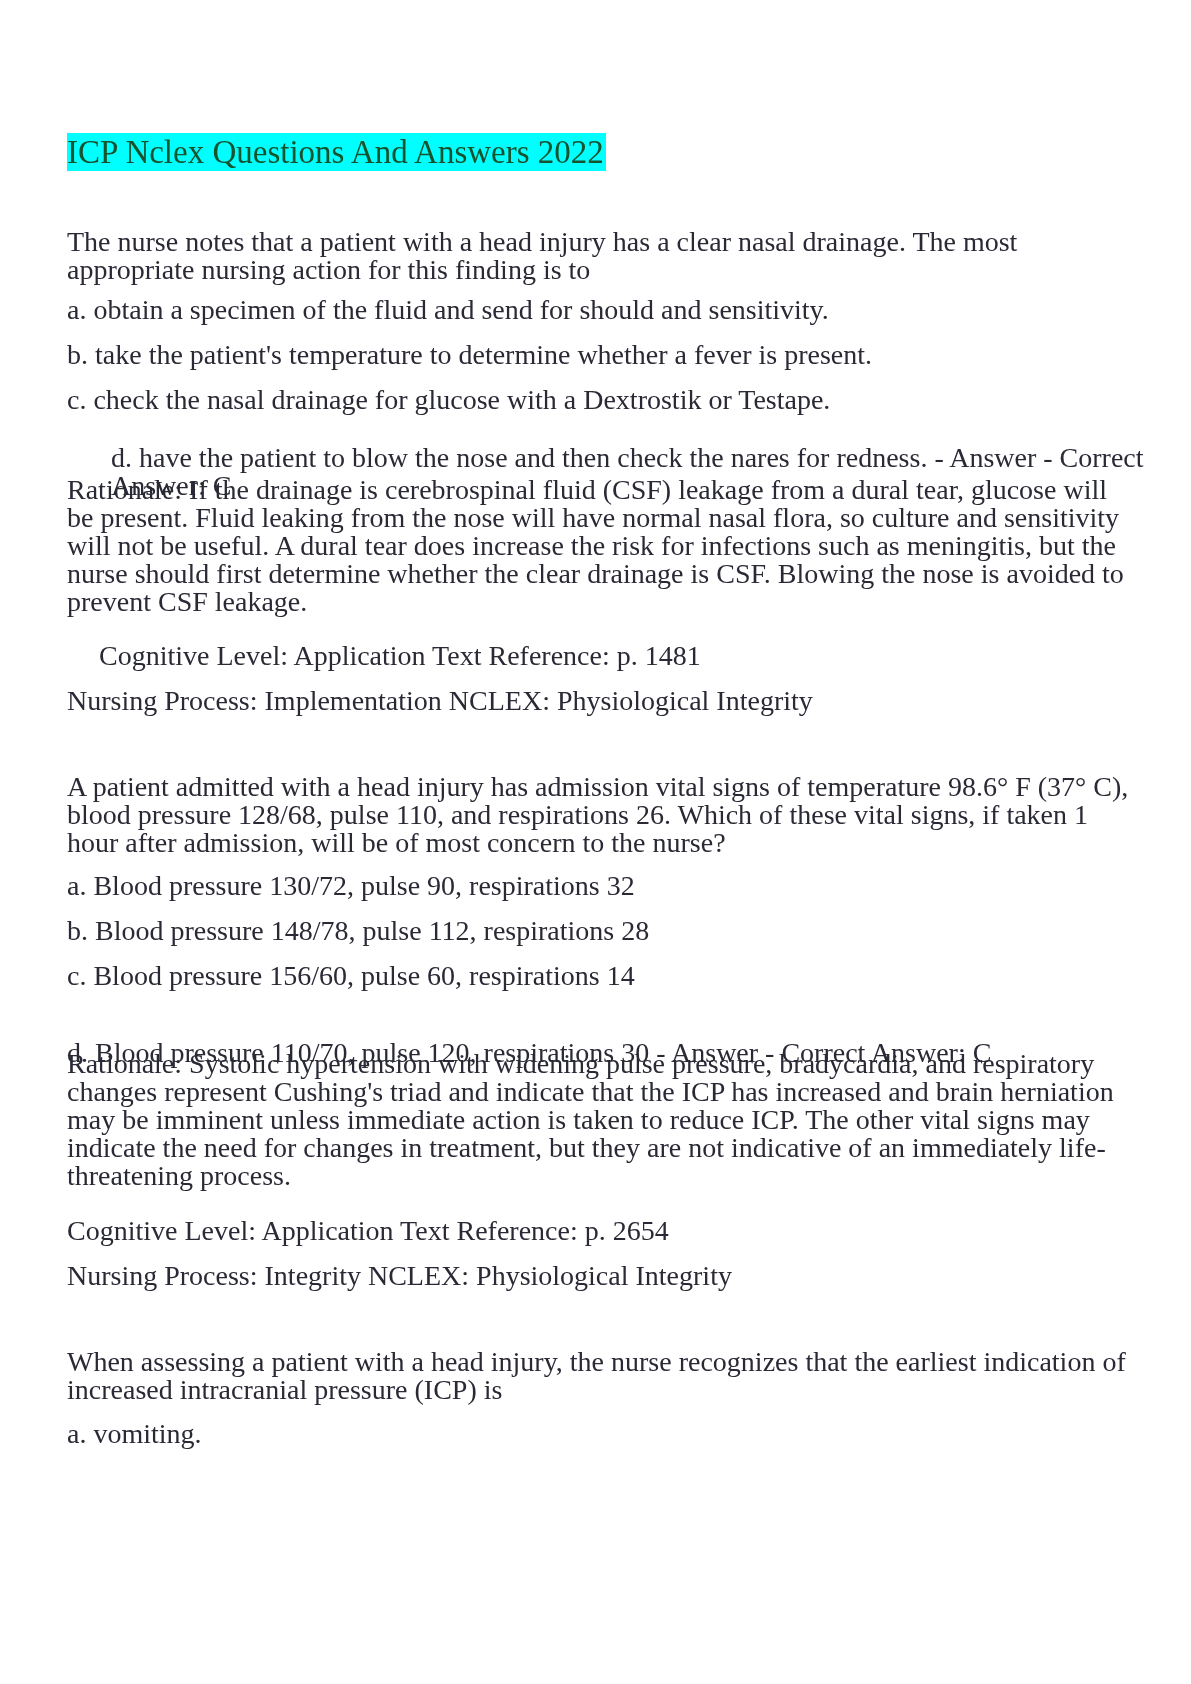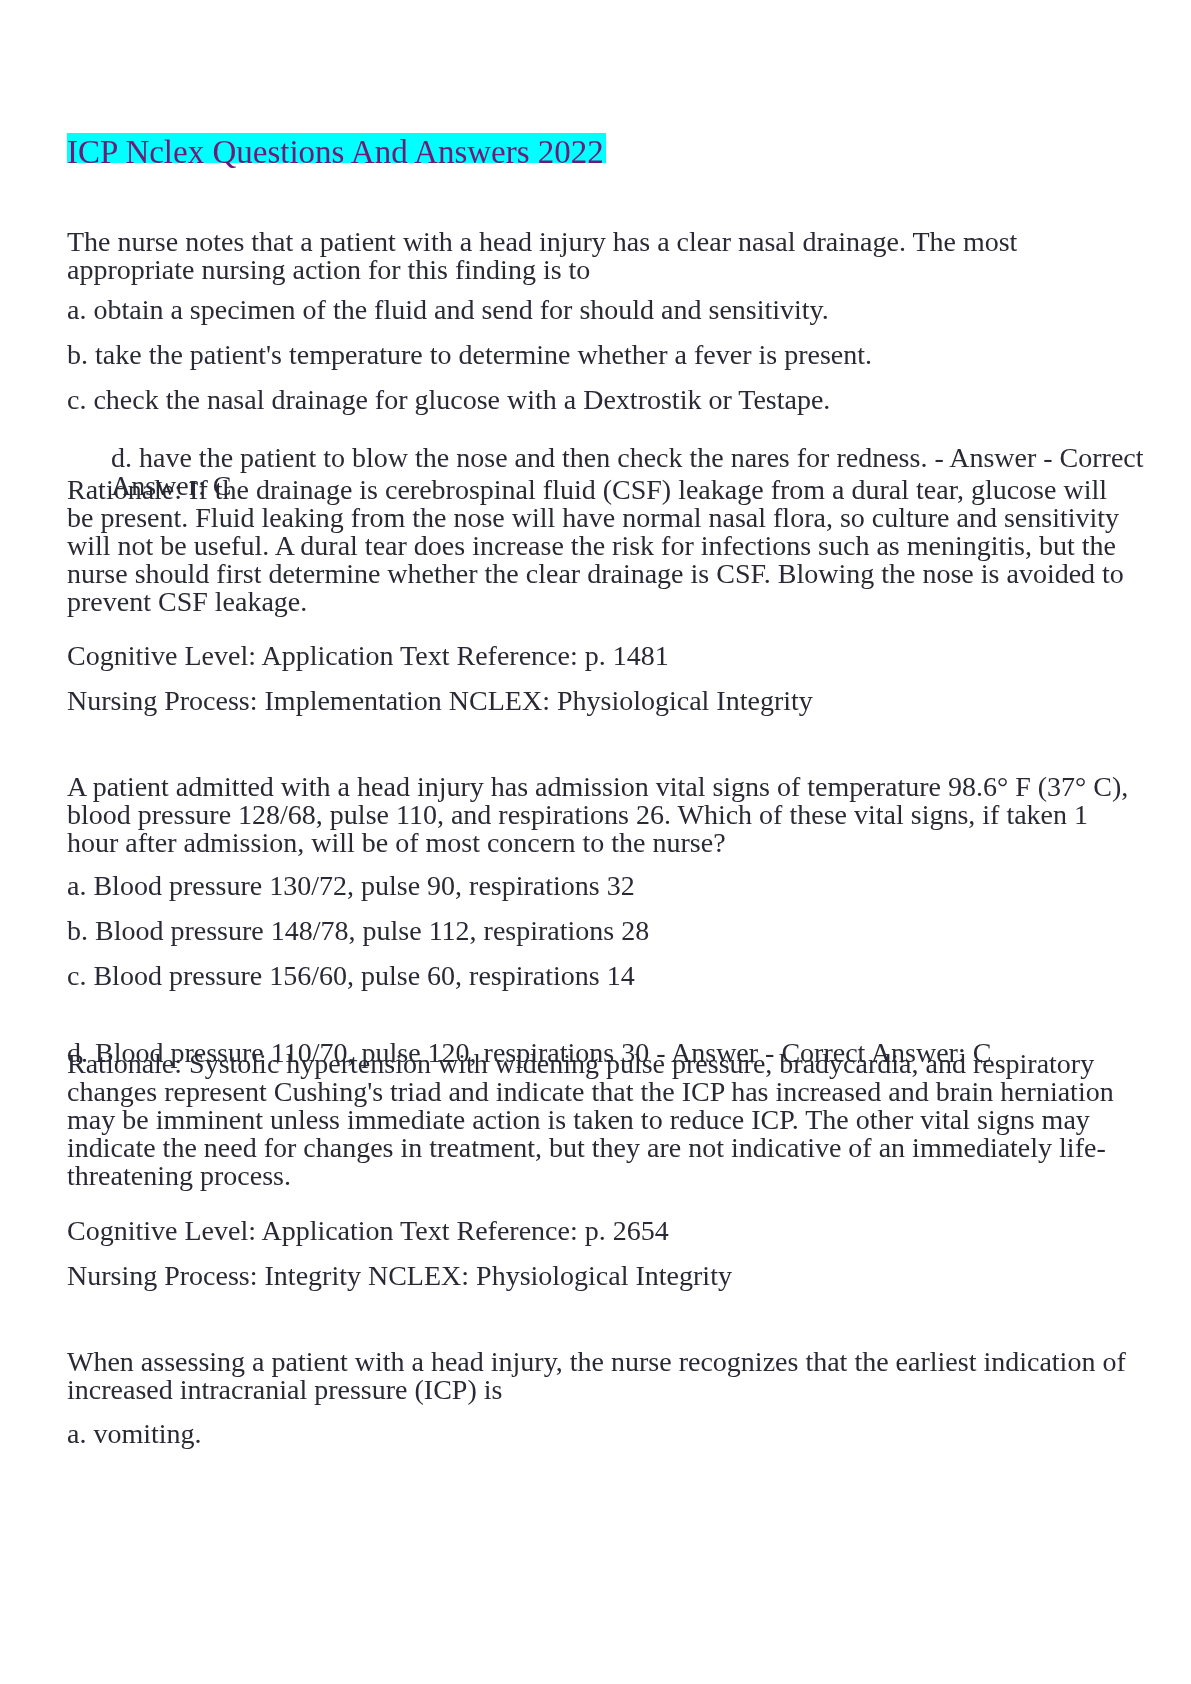--- a/index.html
+++ b/index.html
@@ -1,35 +1,35 @@
 <!DOCTYPE html>
 <html><head>
 <meta charset="utf-8">
 <style>
   html, body { margin: 0; padding: 0; background: #ffffff; }
   body { width: 1191px; height: 1684px; position: relative; overflow: hidden;
          font-family: "Liberation Serif", "DejaVu Serif", serif; color: #2a2a36; }
   .page { position: absolute; left: 0; top: 0; width: 1191px; height: 1684px; }
-  .title { position: absolute; left: 67px; top: 133px; height: 30px; line-height: 38px;
-           font-size: 33px; background: #00ffff; color: #701a75; padding-right: 2px; white-space: nowrap; }
+  .title { position: absolute; left: 67px; top: 133px; height: 38px; line-height: 38px;
+           font-size: 33px; background: #00ffff; color: #14532d; padding-right: 2px; white-space: nowrap; }
   .p { position: absolute; left: 67px; font-size: 28px; line-height: 28px; margin: 0; width: 1070px; }
 </style>
 </head>
 <body>
 
 <div class="page">
   <div class="title">ICP Nclex Questions And Answers 2022</div>
 
   <p class="p" style="top:228px;">The nurse notes that a patient with a head injury has a clear nasal drainage. The most appropriate nursing action for this finding is to</p>
   <p class="p" style="top:296px;">a. obtain a specimen of the fluid and send for should and sensitivity.</p>
   <p class="p" style="top:386px;">c. check the nasal drainage for glucose with a Dextrostik or Testape.</p>
   <p class="p" style="top:341px;">b. take the patient's temperature to determine whether a fever is present.</p>
   <p class="p" style="top:444px;margin-left:44px;">d. have the patient to blow the nose and then check the nares for redness. - Answer - Correct Answer: C</p>
   <p class="p" style="top:476px;">Rationale: If the drainage is cerebrospinal fluid (CSF) leakage from a dural tear, glucose will be present. Fluid leaking from the nose will have normal nasal flora, so culture and sensitivity will not be useful. A dural tear does increase the risk for infections such as meningitis, but the nurse should first determine whether the clear drainage is CSF. Blowing the nose is avoided to prevent CSF leakage.</p>
-  <p class="p" style="top:642px;">Cognitive Level: Application Text Reference: p. 1481</p>
+  <p class="p" style="top:642px;margin-left:32px;">Cognitive Level: Application Text Reference: p. 1481</p>
   <p class="p" style="top:687px;">Nursing Process: Implementation NCLEX: Physiological Integrity</p>
 
   <p class="p" style="top:773px;">A patient admitted with a head injury has admission vital signs of temperature 98.6° F (37° C), blood pressure 128/68, pulse 110, and respirations 26. Which of these vital signs, if taken 1 hour after admission, will be of most concern to the nurse?</p>
   <p class="p" style="top:872px;">a. Blood pressure 130/72, pulse 90, respirations 32</p>
   <p class="p" style="top:917px;">b. Blood pressure 148/78, pulse 112, respirations 28</p>
   <p class="p" style="top:962px;">c. Blood pressure 156/60, pulse 60, respirations 14</p>
   <p class="p" style="top:1039px;">d. Blood pressure 110/70, pulse 120, respirations 30 - Answer - Correct Answer: C</p>
   <p class="p" style="top:1050px;">Rationale: Systolic hypertension with widening pulse pressure, bradycardia, and respiratory changes represent Cushing's triad and indicate that the ICP has increased and brain herniation may be imminent unless immediate action is taken to reduce ICP. The other vital signs may indicate the need for changes in treatment, but they are not indicative of an immediately life-threatening process.</p>
   <p class="p" style="top:1217px;">Cognitive Level: Application Text Reference: p. 2654</p>
   <p class="p" style="top:1262px;">Nursing Process: Integrity NCLEX: Physiological Integrity</p>

